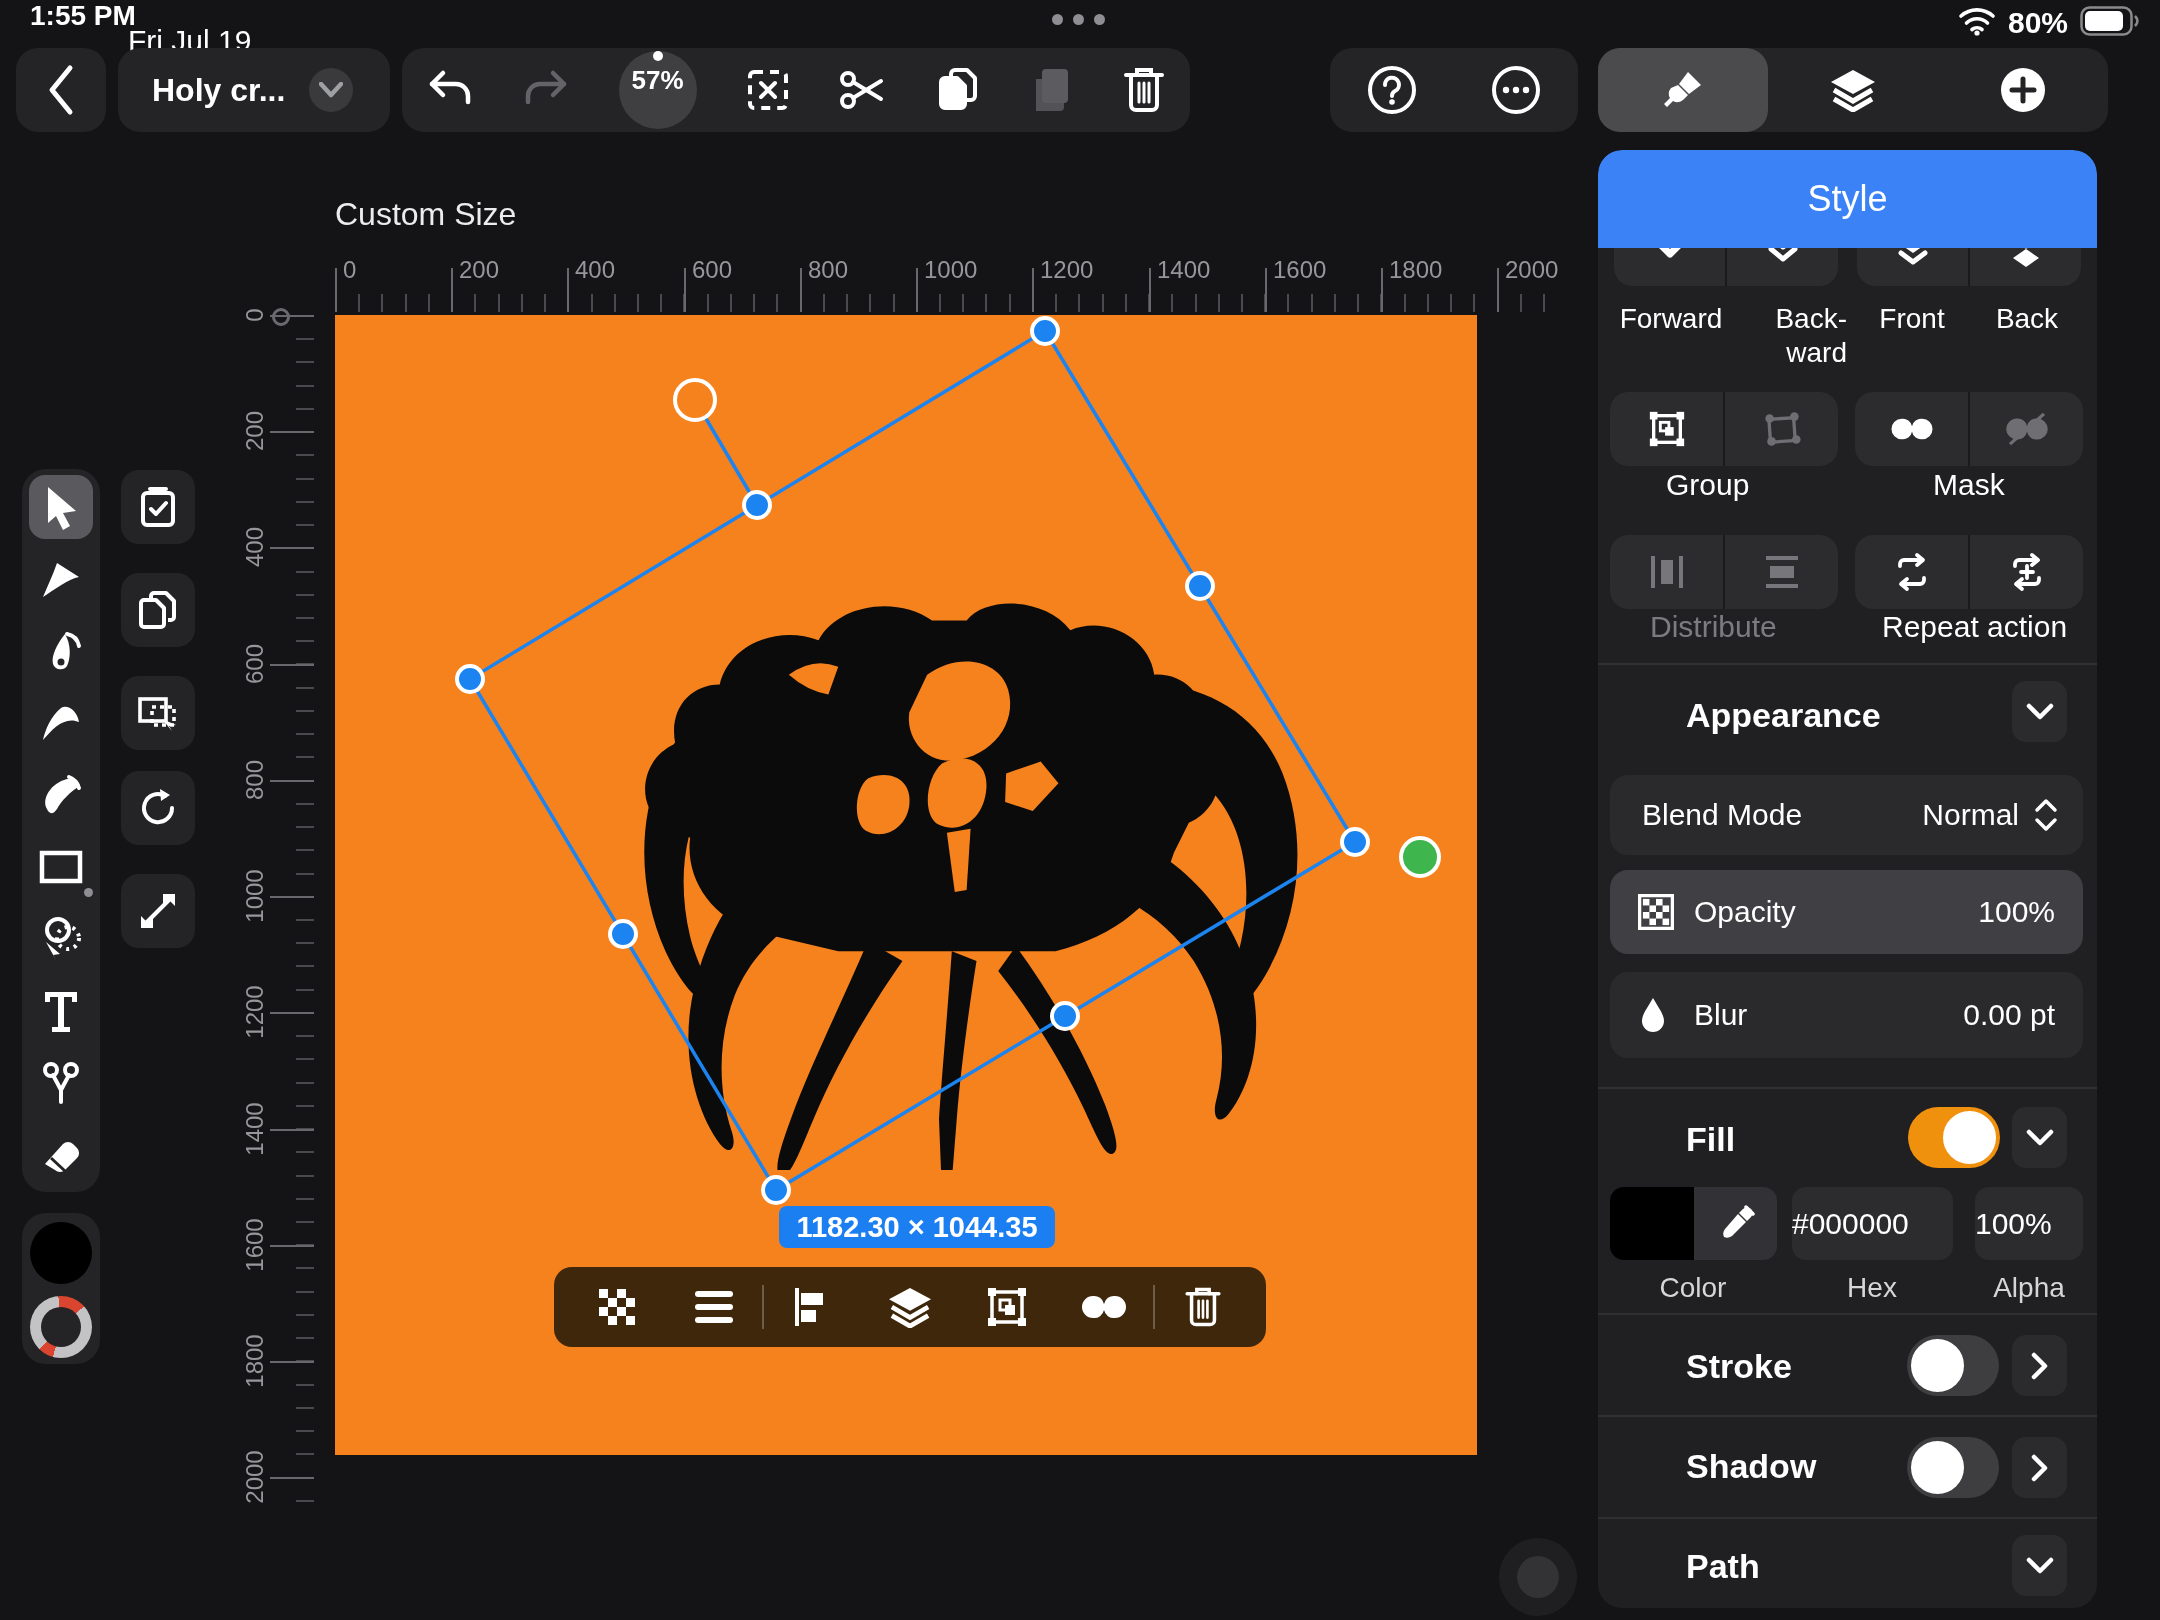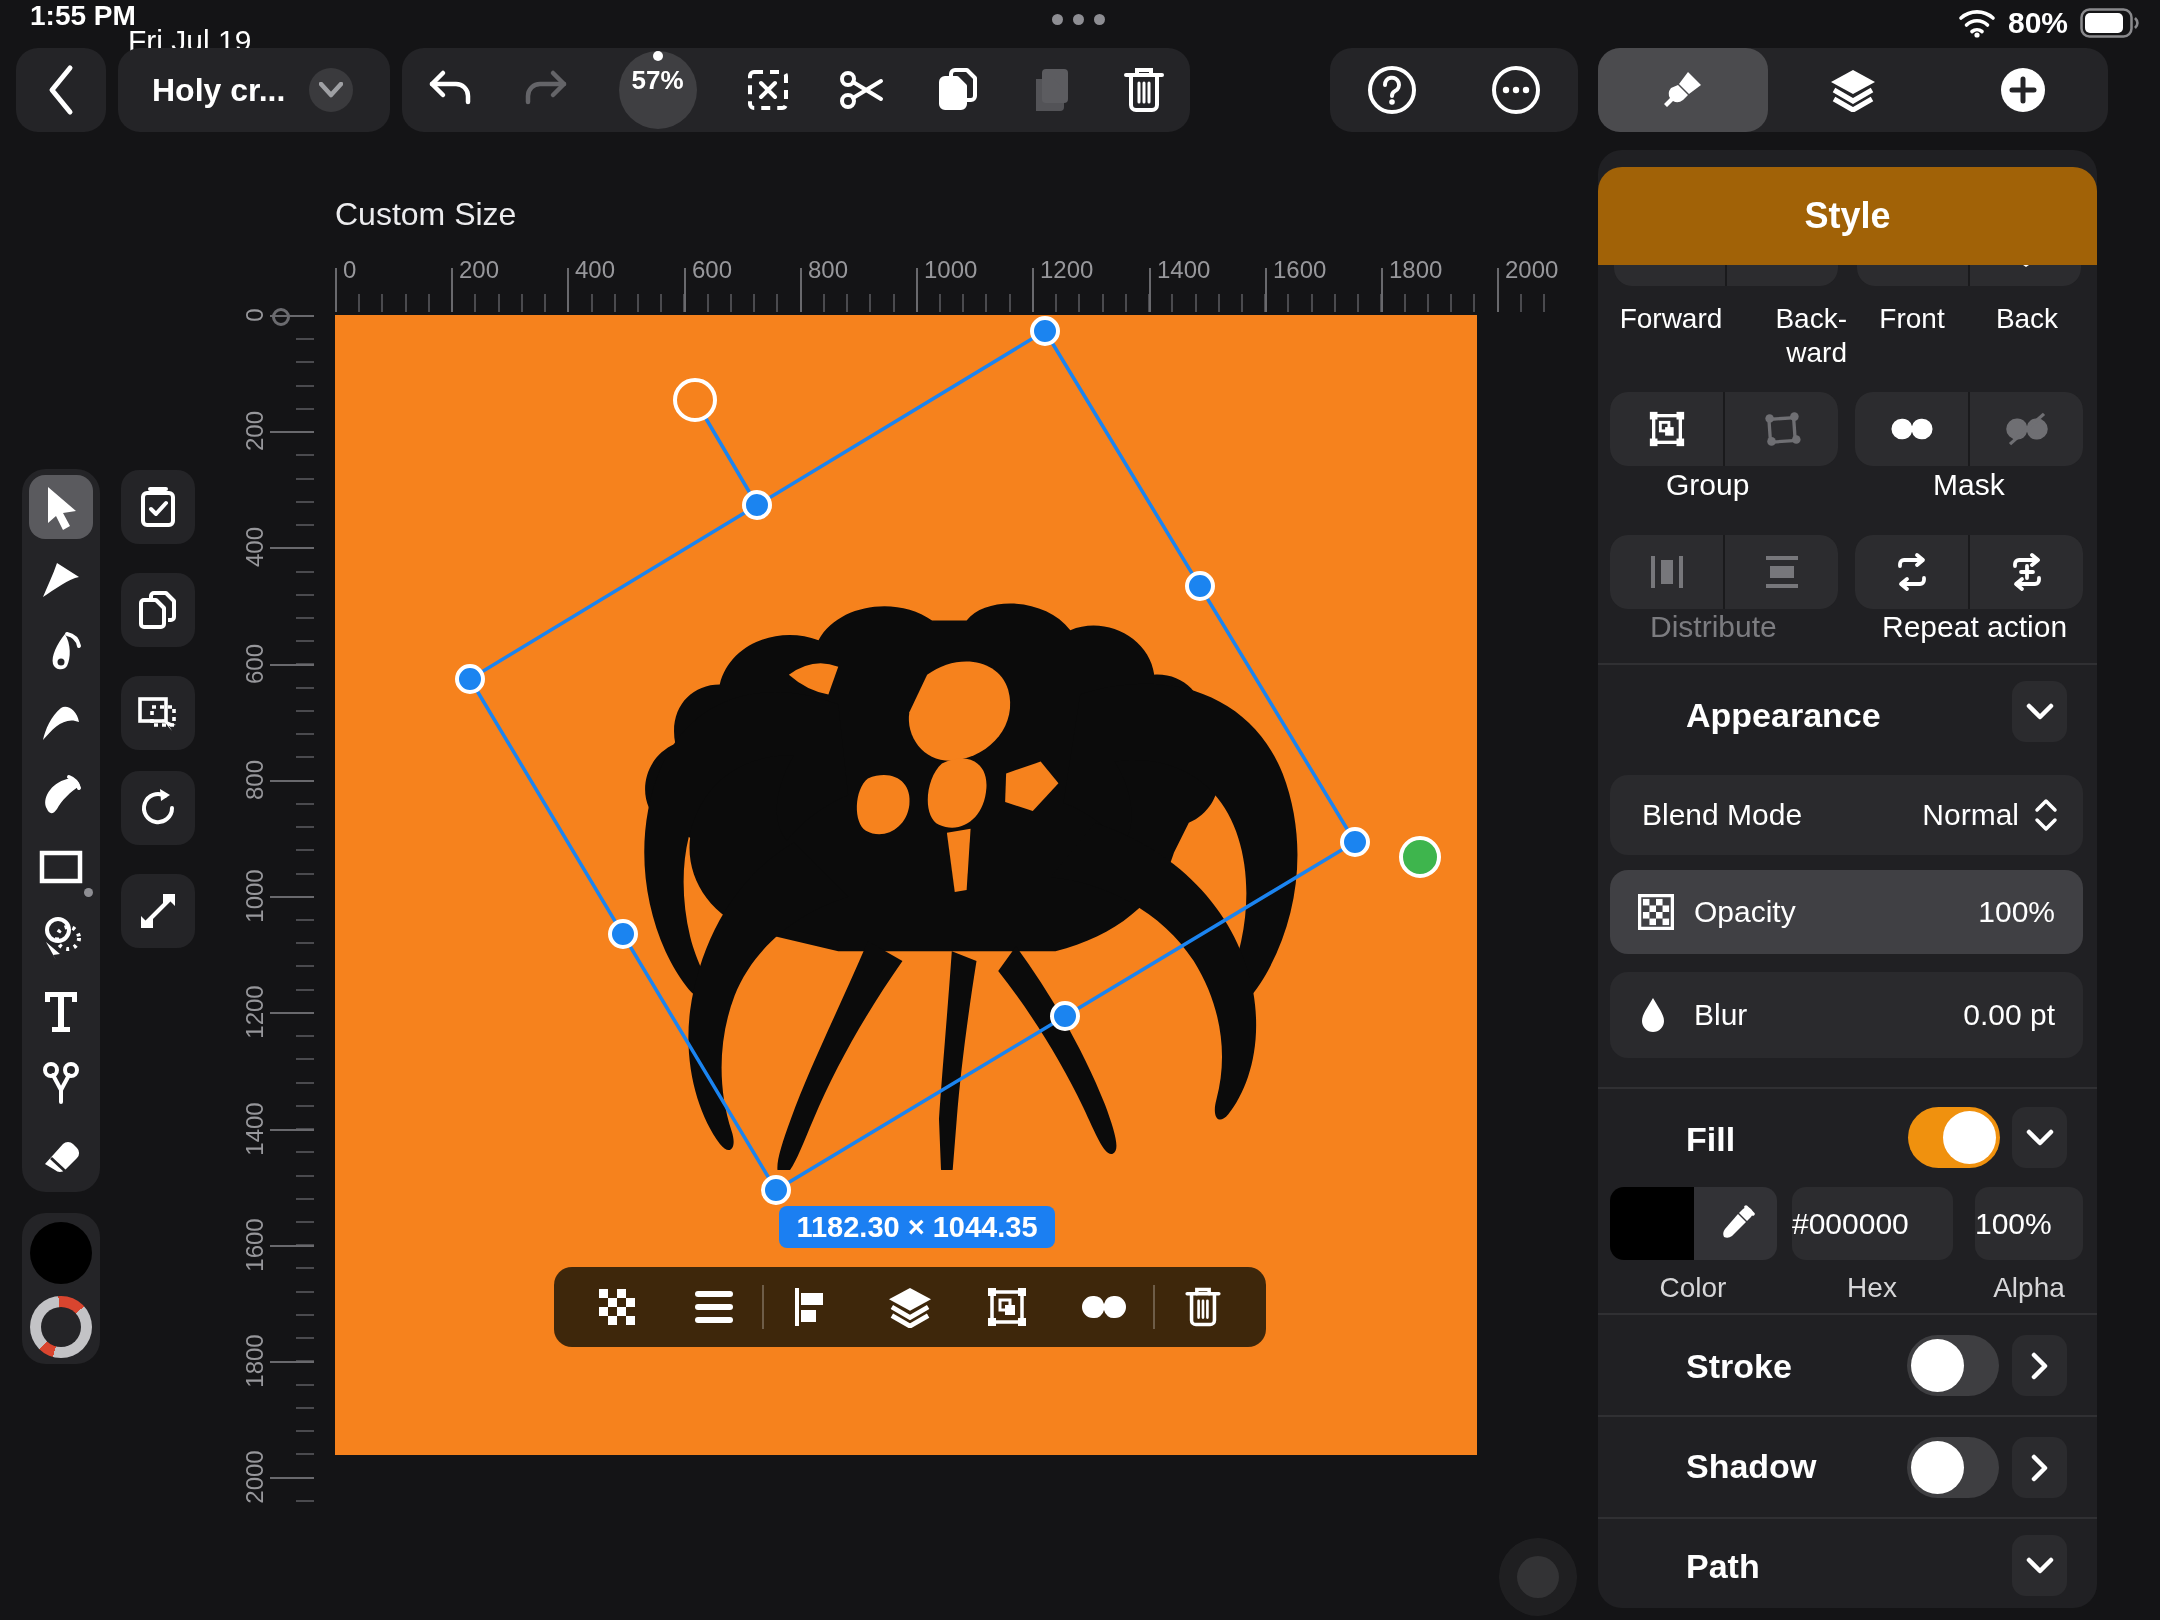--- a/index.html
+++ b/index.html
@@ -6,21 +6,21 @@
   html,body { width:2160px; height:1620px; background:#141416; overflow:hidden;
     font-family:"Liberation Sans", sans-serif; color:#fff; -webkit-font-smoothing:antialiased; }
   .abs { position:absolute; }
   svg { display:block; }
 
   
   .status-time { left:30px; top:0; font-size:28px; font-weight:700; }
   .status-date { left:128px; top:24px; font-size:30px; font-weight:400; }
   .status-dots { left:1052px; top:14px; display:flex; gap:10px; }
   .status-dots i { width:11px; height:11px; border-radius:50%; background:#8e8e93; }
-  .status-right { right:18px; top:6px; display:flex; align-items:center; gap:12px; }
+  .status-right { right:18px; top:6px; display:flex; gap:12px; }
   .status-right .pct { font-size:30px; font-weight:600; }
 
   
   .tgroup { top:48px; height:84px; background:#242427; border-radius:22px;
     display:flex; align-items:center; justify-content:space-around; }
   .g-back { left:16px; width:90px; }
   .g-name { left:118px; width:272px; justify-content:flex-start; padding-left:34px; gap:24px; }
   .doc-name { font-size:32px; font-weight:700; }
   .name-chev { width:44px; height:44px; border-radius:50%; background:#3a3a3d;
     display:flex; align-items:center; justify-content:center; }
@@ -74,23 +74,23 @@
   .ctxbar { left:554px; top:1267px; width:712px; height:80px; border-radius:18px;
     background:rgba(46,31,10,0.92); display:flex; align-items:center; padding:0 14px; }
   .ctxbar .ci { flex:1; display:flex; align-items:center; justify-content:center; }
   .ctxbar .cd { width:2px; height:44px; background:rgba(255,255,255,0.25); }
   .shortcut-outer { left:1499px; top:1538px; width:78px; height:78px; border-radius:50%; background:rgba(255,255,255,0.05); }
   .shortcut-inner { position:absolute; left:18px; top:18px; width:42px; height:42px; border-radius:50%; background:rgba(255,255,255,0.09); }
 
   
   .card { left:1598px; top:150px; width:499px; height:1458px; background:#202023;
     border-radius:24px; overflow:hidden; }
-  .card-h { position:absolute; left:0; top:17px; width:100%; height:98px; background:#a16207;
+  .card-h { position:absolute; left:0; top:0; width:100%; height:98px; background:#3b82f6;
     display:flex; align-items:center; justify-content:center; z-index:5;
-    font-size:36px; font-weight:700; border-radius:24px 24px 0 0; }
+    font-size:36px; font-weight:400; border-radius:24px 24px 0 0; }
   .pair { position:absolute; height:74px; display:flex; background:#1a1a1c; border-radius:18px; overflow:hidden; gap:2px; z-index:1; }
   .pseg { flex:1; background:#2c2c2f; display:flex; align-items:center; justify-content:center; }
   .plabel { position:absolute; width:130px; text-align:center; font-size:28px; line-height:34px; }
   .rowlabel { position:absolute; font-size:30px; }
   .divline { position:absolute; left:0; width:100%; height:2px; background:#303033; }
   .sec-title { position:absolute; font-size:34px; font-weight:700; }
   .chev-btn { position:absolute; width:55px; height:61px; background:#2b2b2e; border-radius:14px;
     display:flex; align-items:center; justify-content:center; }
   .prow { position:absolute; left:12px; width:473px; background:#2a2a2d; border-radius:18px;
     display:flex; align-items:center; }

